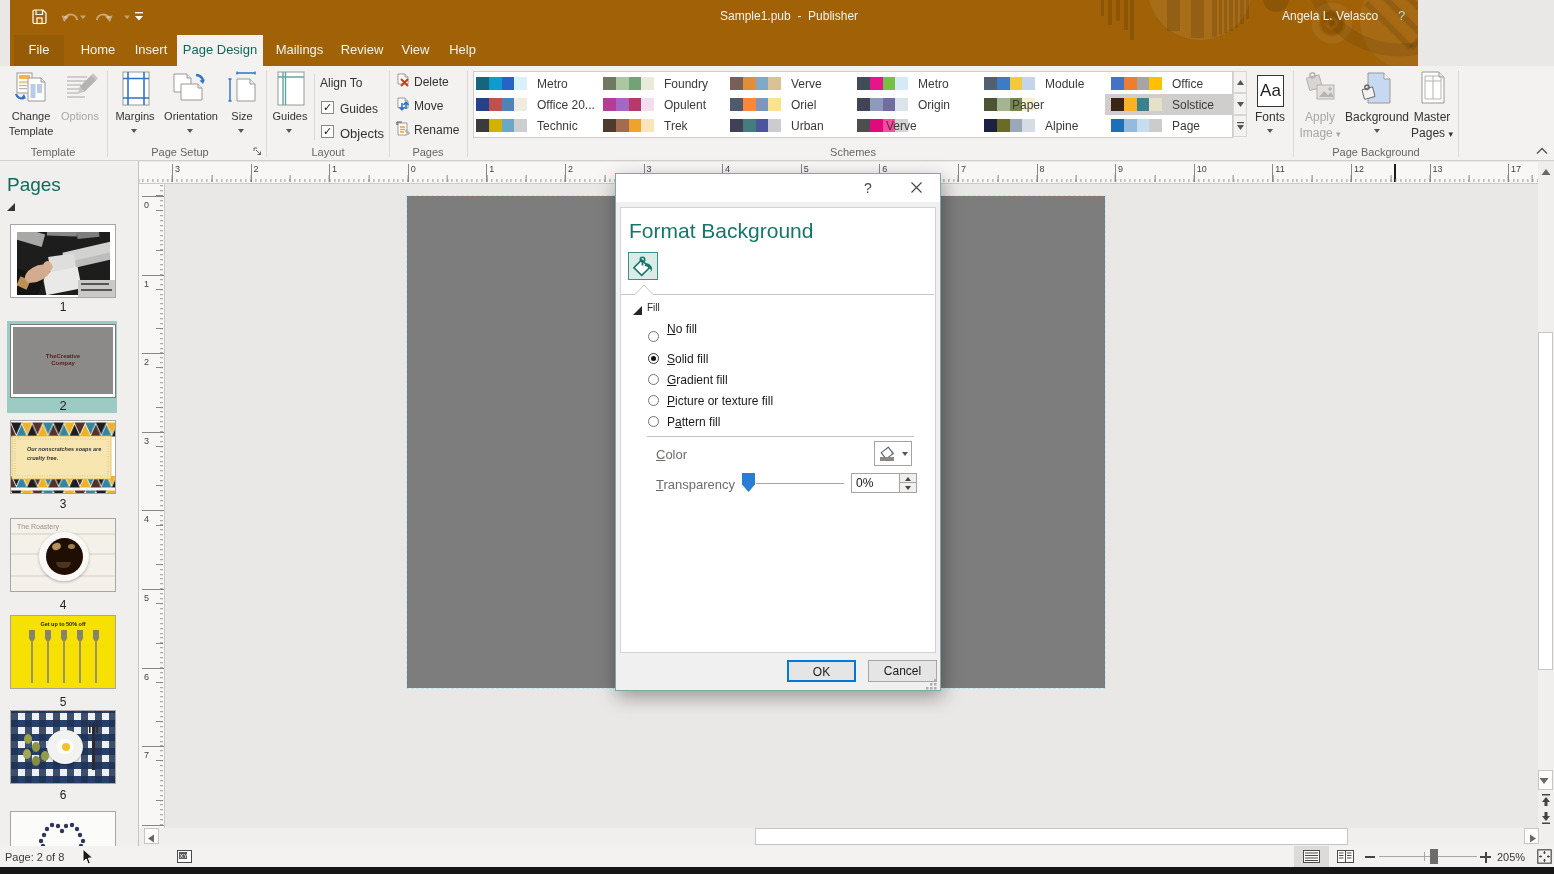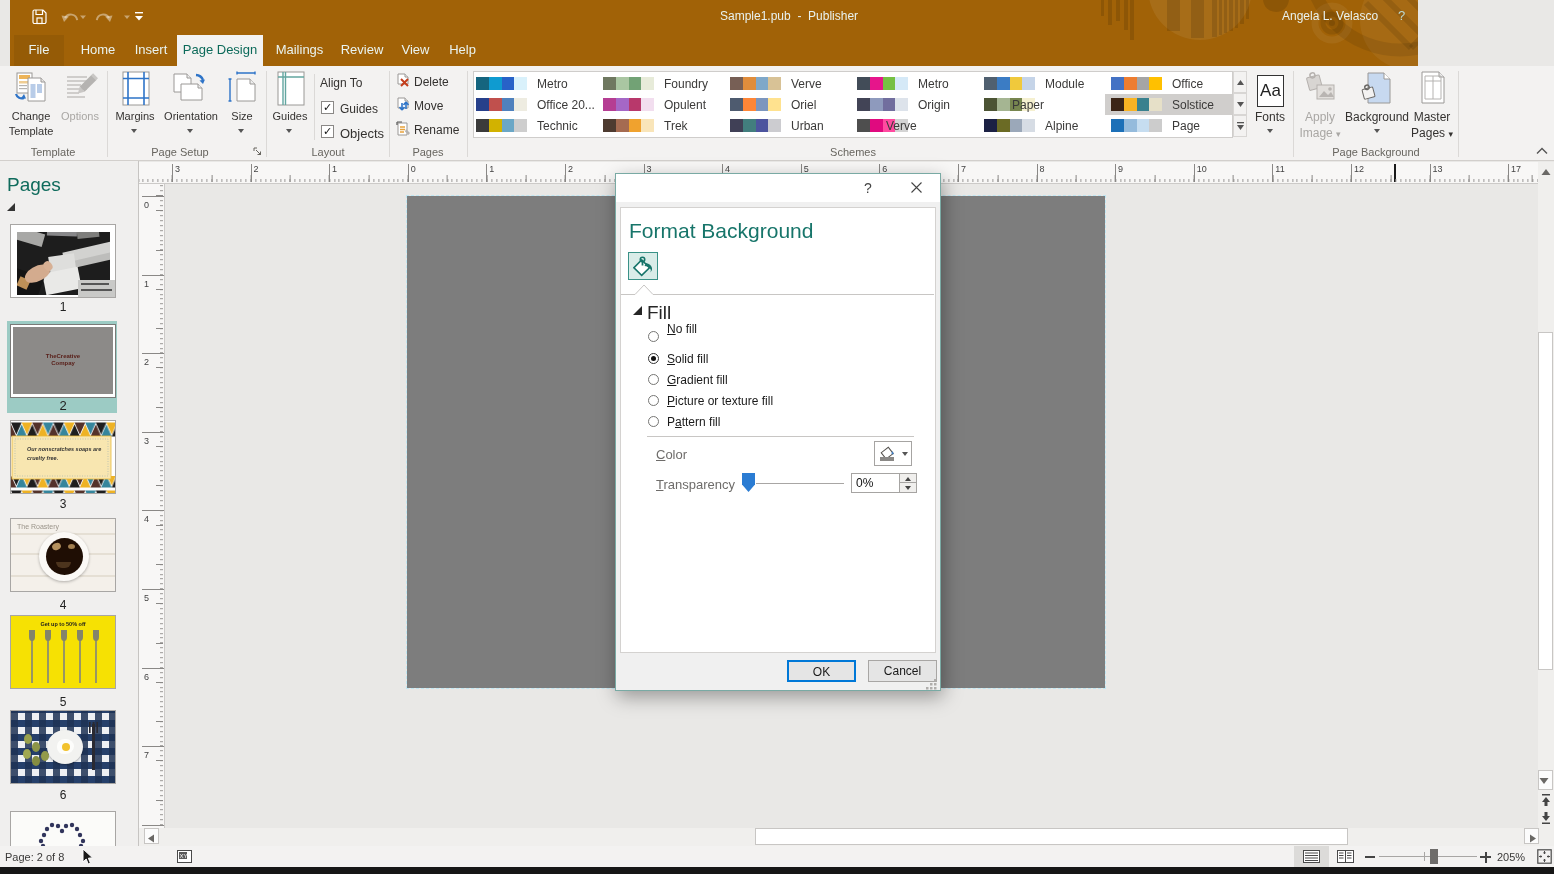--- a/index.html
+++ b/index.html
@@ -673,21 +673,21 @@
      <path d="M9.5,5.5 v4" stroke-width="1.8"></path>
     </g>
     <path d="M13,7 q5,1 6,5 q0.5,2.5 -1.5,4.5 q1,-3 -1,-5 q-1.5,-1.5 -5,-1.5 z" fill="#17756a"></path>
    </svg>
   </div>
   <path></path>
   <svg class="abs" style="left:0px;top:72px" width="314" height="16" viewBox="0 0 314 16">
    <path d="M0,14.5 H14 L23,5 L32,14.5 H313" fill="none" stroke="#c8c6c4"></path>
   </svg>
   <div class="abs" style="left:12px;top:98px;width:0;height:0;border-bottom:9px solid #262626;border-left:9px solid transparent"></div>
-  <div class="abs" style="left:26px;top:94px;font-size:19px;color:#262626">Fill</div>
+  <div class="abs" style="left:26px;top:94px;font-size:10px;color:#262626">Fill</div>
   <div class="radio" style="left:27px;top:123px"></div>
   <div class="rlbl" style="left:46px;top:114px"><span class="u">N</span>o fill</div>
   <div class="radio" style="left:27px;top:145px;border-color:#333">
         <div style="width:5px;height:5px;border-radius:50%;background:#111;margin:2px"></div>
       </div>
   <div class="rlbl" style="left:46px;top:144px"><span class="u">S</span>olid fill</div>
   <div class="radio" style="left:27px;top:166px"></div>
   <div class="rlbl" style="left:46px;top:165px"><span class="u">G</span>radient fill</div>
   <div class="radio" style="left:27px;top:187px"></div>
   <div class="rlbl" style="left:46px;top:186px"><span class="u">P</span>icture or texture fill</div>

